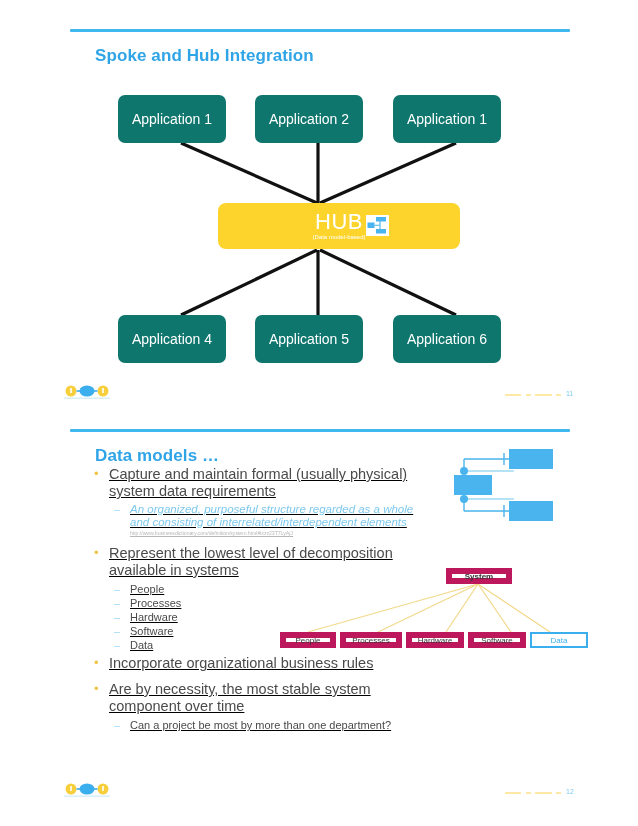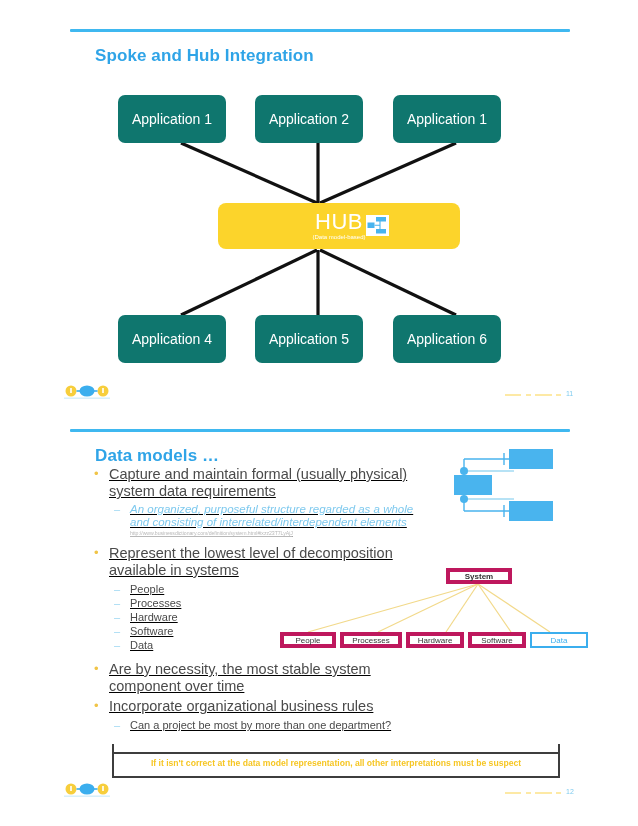--- a/index.html
+++ b/index.html
@@ -81,21 +81,21 @@
   .srcurl {
     color: #B8B8B8; font-size: 5.2px; padding-left: 38px;
     letter-spacing: -.05px; margin-top: 1px;
     text-decoration: underline; white-space: nowrap;
   }
 
   
   .sysdiag { position: absolute; left: 278px; top: 560px; width: 300px; height: 95px; }
   .nodebox {
     position: absolute; height: 16px;
-    border: 4px solid #be185d; background: #fff;
+    border: 6px solid #be185d; background: #fff;
     font-size: 8px; color: #333;
     display: flex; align-items: center; justify-content: center;
   }
   .nodebox.root { font-weight: bold; }
   .nodebox.hl { border: 2px solid #3BAEEE; color: #3BAEEE; }
 
   
   .ersketch { position: absolute; left: 452px; top: 441px; width: 126px; height: 88px; }
   .erbox { position: absolute; background: #49B4EE; }
 
@@ -198,22 +198,22 @@
   <div class="bullets">
     <div class="b1">Capture and maintain formal (usually physical) system data requirements</div>
     <div class="b2 italic">An organized, purposeful structure regarded as a whole and consisting of interrelated/interdependent elements</div>
     <div class="srcurl">http://www.businessdictionary.com/definition/system.html#ixzz23T7LyAjJ</div>
     <div class="b1" style="margin-top:9px">Represent the lowest level of decomposition available in systems</div>
     <div class="b2">People</div>
     <div class="b2">Processes</div>
     <div class="b2">Hardware</div>
     <div class="b2">Software</div>
     <div class="b2">Data</div>
+    <div class="b1" style="margin-top:3px">Incorporate organizational business rules</div>
     <div class="b1" style="margin-top:9px">Are by necessity, the most stable system component over time</div>
-    <div class="b1" style="margin-top:3px">Incorporate organizational business rules</div>
     <div class="b2">Can a project be most by more than one department?</div>
   </div>
 
   <div class="ersketch">
     <svg viewBox="0 0 126 88" width="126" height="88">
       <g stroke="#9ED8F2" stroke-width="1.4" fill="none">
         <path d="M12 30 H58"></path>
         <path d="M12 30 V58"></path>
         <path d="M12 58 H58"></path>
         <path d="M58 30 H62"></path>
@@ -246,27 +246,20 @@
       </g>
     </svg>
     <div class="nodebox root" style="left:168px; top:8px; width:66px">System</div>
     <div class="nodebox" style="left:2px;   top:72px; width:56px">People</div>
     <div class="nodebox" style="left:62px;  top:72px; width:62px">Processes</div>
     <div class="nodebox" style="left:128px; top:72px; width:58px">Hardware</div>
     <div class="nodebox" style="left: 190px; top: 72px; width: 58px;" style2="">Software</div>
     <div class="nodebox hl" style="left:252px; top:72px; width:58px">Data</div>
   </div>
 
-  <div class="banner">
-    <div class="bline" style="left:0;   top:0;  width:448px; height:1.6px"></div>
-    <div class="bline" style="left:0;   top:24px; width:448px; height:1.6px"></div>
-    <div class="bline" style="left:0;   top:-8px; width:1.6px; height:34px"></div>
-    <div class="bline" style="left:446px; top:-8px; width:1.6px; height:34px"></div>
-    <div class="banner-text">If it isn't correct at the data model representation, all other interpretations must be suspect</div>
-  </div>
 
   <div class="logo" style="left:64px; top:783px">
     <svg viewBox="0 0 46 16" width="46" height="16">
       <circle cx="7" cy="6" r="5.5" fill="#F7CE3C"></circle>
       <circle cx="39" cy="6" r="5.5" fill="#F7CE3C"></circle>
       <ellipse cx="23" cy="6" rx="7.5" ry="5.5" fill="#3BAEEE"></ellipse>
       <rect x="12.5" y="5.2" width="5" height="1.6" fill="#3BAEEE"></rect>
       <rect x="28.5" y="5.2" width="5" height="1.6" fill="#3BAEEE"></rect>
       <rect x="6" y="3" width="2" height="5" fill="#fff" opacity=".8"></rect>
       <rect x="38" y="3" width="2" height="5" fill="#fff" opacity=".8"></rect>

